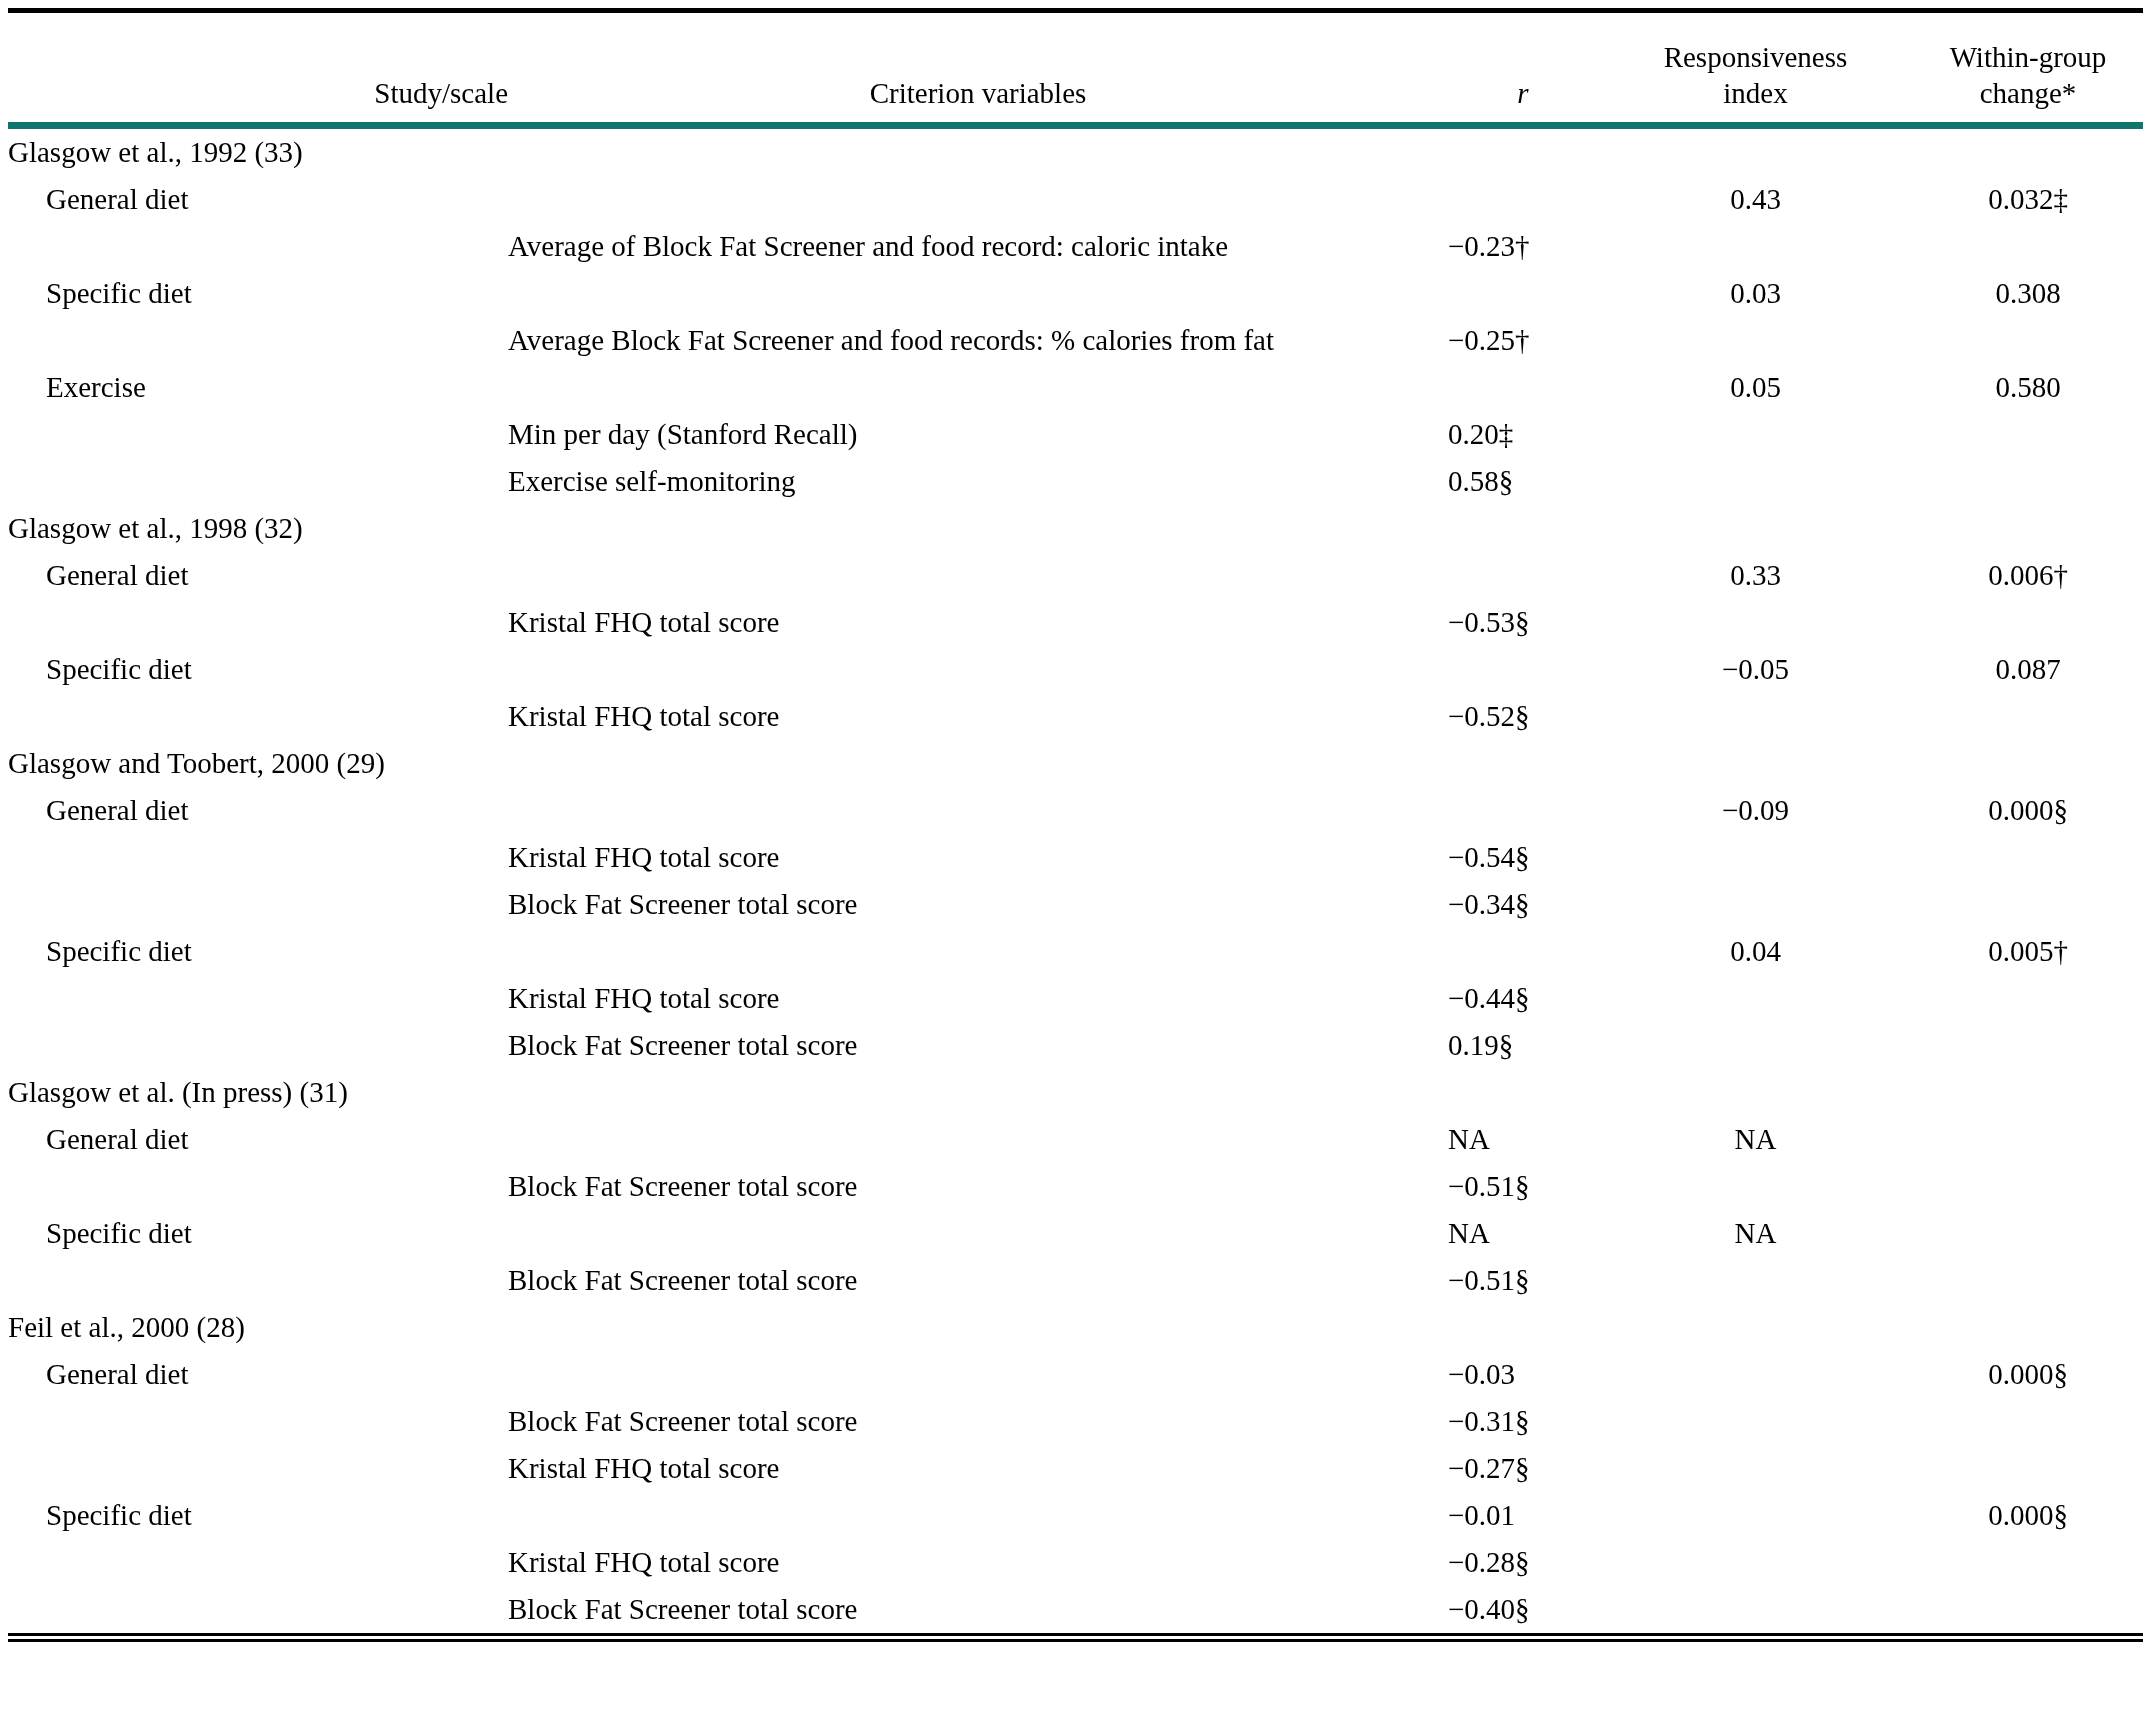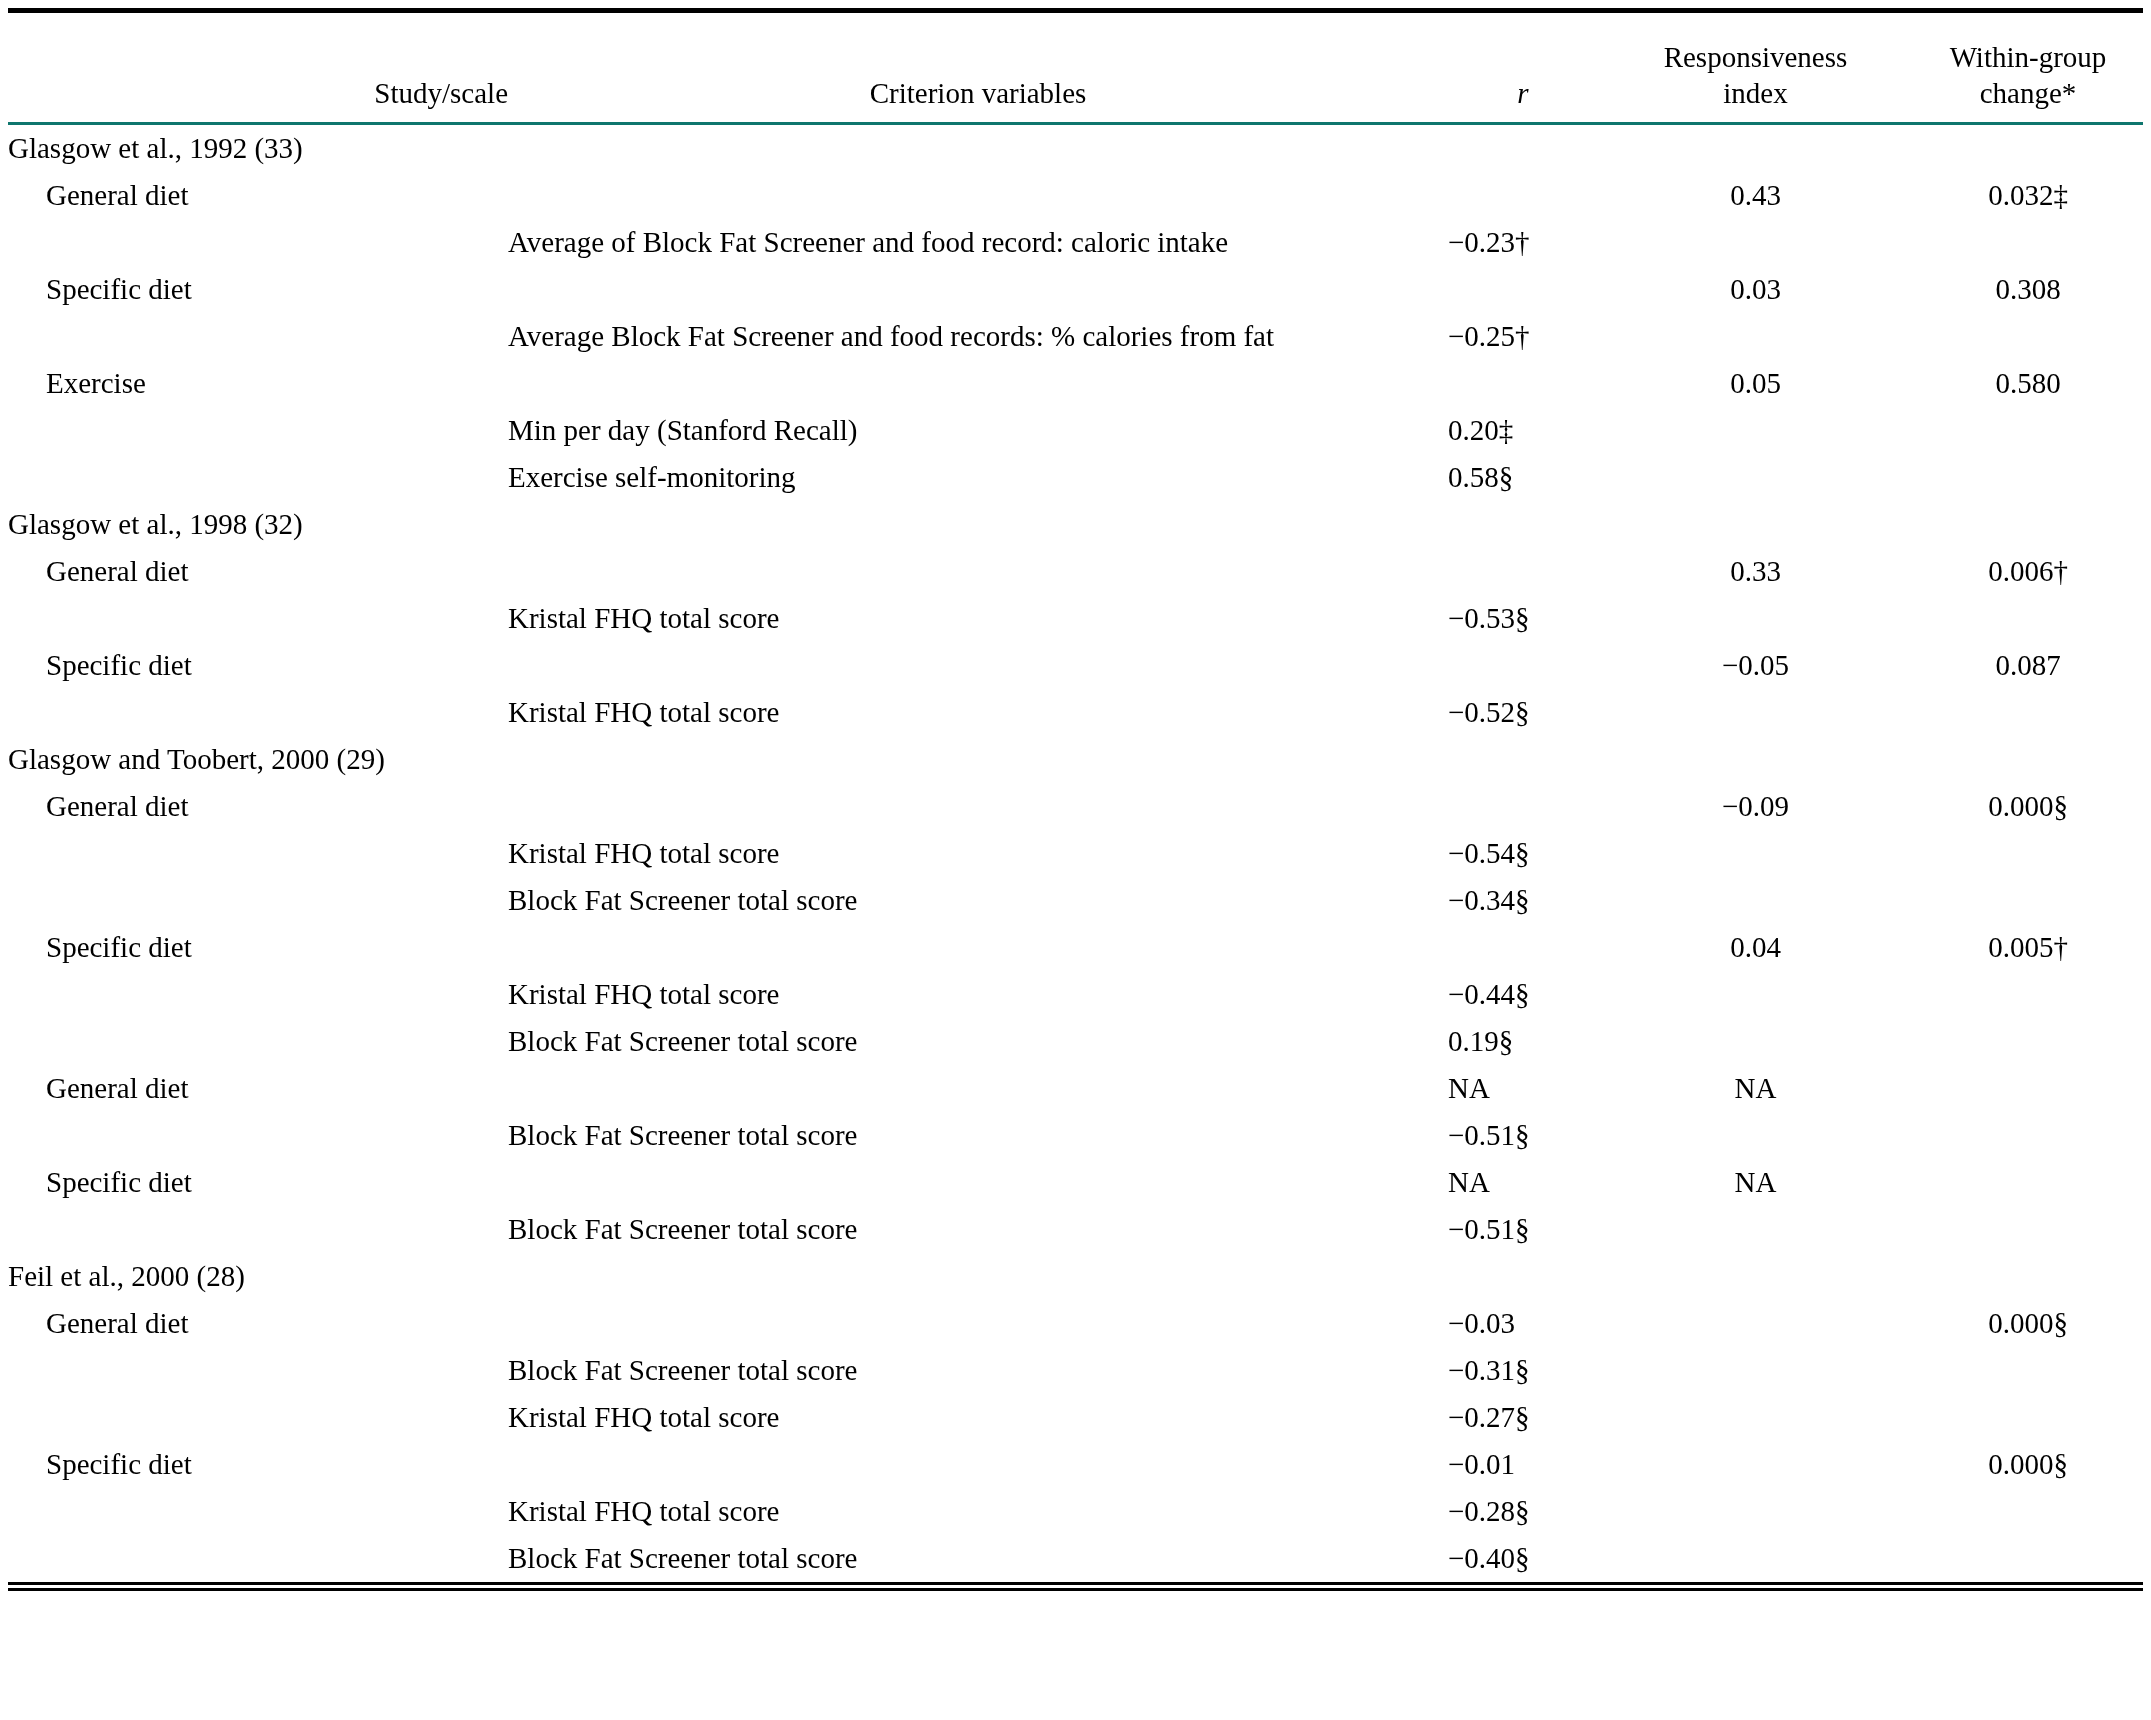--- a/index.html
+++ b/index.html
@@ -27,21 +27,21 @@
   }
   col.c-study     { width: 500px; }
   col.c-criterion { width: 940px; }
   col.c-r         { width: 150px; }
   col.c-ri        { width: 315px; }
   col.c-wg        { width: 230px; }
 
   thead th {
     font-weight: normal;
     vertical-align: bottom;
-    border-bottom: 3px solid #0f766e;
+    border-bottom: 7px solid #0f766e;
     padding: 26px 0 10px 0;
     line-height: 1.25;
   }
   .th-left   { text-align: right; }
   .th-center { text-align: center; }
   .r-italic  { font-style: italic; }
 
   tbody td {
     height: 47px;
     line-height: 47px;
@@ -224,20 +224,27 @@
           <td class="col-wg td-center"></td>
         </tr>
         <tr>
           <td class="col-study td-left"></td>
           <td class="col-criterion td-left">Block Fat Screener total score</td>
           <td class="col-r td-right">0.19§</td>
           <td class="col-ri td-center"></td>
           <td class="col-wg td-center"></td>
         </tr>
         <tr>
+          <td class="col-study td-left">Glasgow et al. (In press) (31)</td>
+          <td class="col-criterion td-left"></td>
+          <td class="col-r td-right"></td>
+          <td class="col-ri td-center"></td>
+          <td class="col-wg td-center"></td>
+        </tr>
+        <tr>
           <td class="col-study td-left indent1">General diet</td>
           <td class="col-criterion td-left"></td>
           <td class="col-r td-right">NA</td>
           <td class="col-ri td-center">NA</td>
           <td class="col-wg td-center"></td>
         </tr>
         <tr>
           <td class="col-study td-left"></td>
           <td class="col-criterion td-left">Block Fat Screener total score</td>
           <td class="col-r td-right">−0.51§</td>

